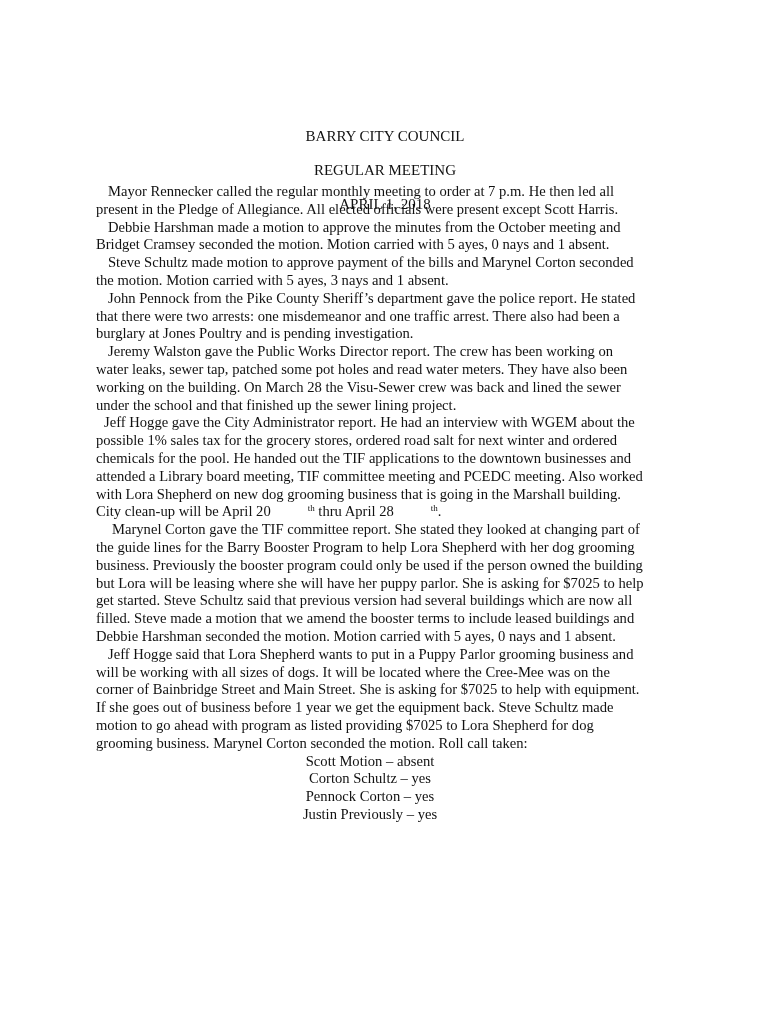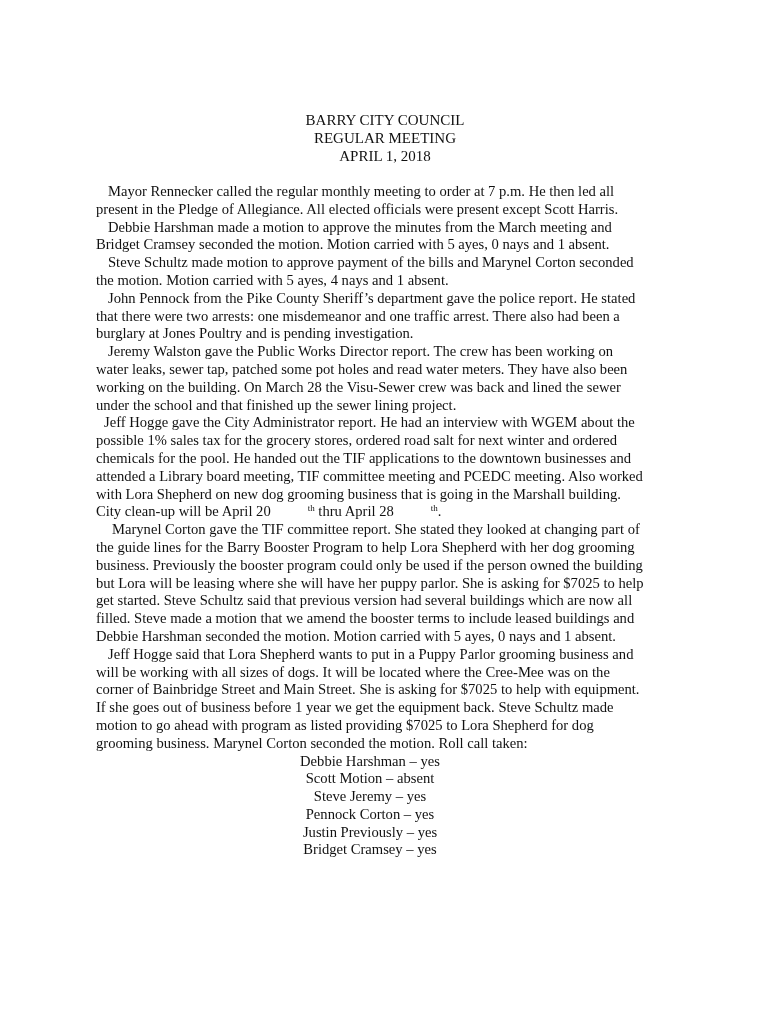--- a/index.html
+++ b/index.html
@@ -6,21 +6,21 @@
     body { width: 770px; height: 1024px; overflow: hidden; position: relative; }
     .page {
       position: absolute; left: 0; top: 0; width: 770px; height: 1024px;
       background: #ffffff; color: #111111;
       font-family: "Liberation Serif", "DejaVu Serif", serif;
     }
     .header {
       position: absolute; top: 111px; left: 0; width: 770px;
       text-align: center; font-size: 15px; line-height: 18px;
     }
-    .header div { white-space: nowrap; }
+    .header div { white-space: nowrap; margin-top: 16px; }
     .body {
       position: absolute; top: 183px; left: 96px; width: 548px;
       font-size: 14.6px; line-height: 17.8px;
     }
     .para { margin: 0; text-indent: 12px; }
     .para.ind2 { text-indent: 8px; }
     .para.ind3 { text-indent: 16px; }
     sup { font-size: 9px; line-height: 0; vertical-align: 5px; padding-left: 37px; }
     .rollcall { text-align: center; margin: 0; }
     .rollcall div { white-space: nowrap; }
@@ -30,29 +30,27 @@
 
 <div class="page">
   <div class="header">
     <div>BARRY CITY COUNCIL</div>
     <div>REGULAR MEETING</div>
     <div>APRIL 1, 2018</div>
   </div>
 
   <div class="body">
     <p class="para">Mayor Rennecker called the regular monthly meeting to order at 7 p.m. He then led all present in the Pledge of Allegiance. All elected officials were present except Scott Harris.</p>
-    <p class="para">Debbie Harshman made a motion to approve the minutes from the March meeting and Bridget Cramsey seconded the motion. Motion carried with 5 ayes, 0 nays and 1 absent.</p>
-    <p class="para">Steve Schultz made motion to approve payment of the bills and Marynel Corton seconded the motion. Motion carried with 5 ayes, 4 nays and 1 absent.</p>
+    <p class="para">Debbie Harshman made a motion to approve the minutes from the October meeting and Bridget Cramsey seconded the motion. Motion carried with 5 ayes, 0 nays and 1 absent.</p>
+    <p class="para">Steve Schultz made motion to approve payment of the bills and Marynel Corton seconded the motion. Motion carried with 5 ayes, 3 nays and 1 absent.</p>
     <p class="para">John Pennock from the Pike County Sheriff’s department gave the police report. He stated that there were two arrests: one misdemeanor and one traffic arrest. There also had been a burglary at Jones Poultry and is pending investigation.</p>
     <p class="para">Jeremy Walston gave the Public Works Director report. The crew has been working on water leaks, sewer tap, patched some pot holes and read water meters. They have also been working on the building. On March 28 the Visu-Sewer crew was back and lined the sewer under the school and that finished up the sewer lining project.</p>
     <p class="para ind2"><span>Jeff Hogge gave the City Administrator report. He had an interview with WGEM about the possible 1% sales tax for the grocery stores, ordered road salt for next winter and ordered chemicals for the pool. He handed out the TIF applications to the downtown businesses and attended a Library board meeting, TIF committee meeting and PCEDC meeting. Also worked with Lora Shepherd on new dog grooming business that is going in the Marshall building. City clean-up will be April 20</span><sup>th</sup><span> thru April 28</span><sup>th</sup><span>.</span></p>
     <p class="para ind3">Marynel Corton gave the TIF committee report. She stated they looked at changing part of the guide lines for the Barry Booster Program to help Lora Shepherd with her dog grooming business. Previously the booster program could only be used if the person owned the building but Lora will be leasing where she will have her puppy parlor. She is asking for $7025 to help get started. Steve Schultz said that previous version had several buildings which are now all filled. Steve made a motion that we amend the booster terms to include leased buildings and Debbie Harshman seconded the motion. Motion carried with 5 ayes, 0 nays and 1 absent.</p>
     <p class="para">Jeff Hogge said that Lora Shepherd wants to put in a Puppy Parlor grooming business and will be working with all sizes of dogs. It will be located where the Cree-Mee was on the corner of Bainbridge Street and Main Street. She is asking for $7025 to help with equipment. If she goes out of business before 1 year we get the equipment back. Steve Schultz made motion to go ahead with program as listed providing $7025 to Lora Shepherd for dog grooming business. Marynel Corton seconded the motion. Roll call taken:</p>
     <div class="rollcall">
-      <div>Debbie Harshman – yes</div>
       <div>Scott Motion – absent</div>
-      <div>Steve Jeremy – yes</div>
+      <div>Corton Schultz – yes</div>
       <div>Pennock Corton – yes</div>
       <div>Justin Previously – yes</div>
-      <div>Bridget Cramsey – yes</div>
     </div>
   </div>
 </div>
 
 </body></html>

